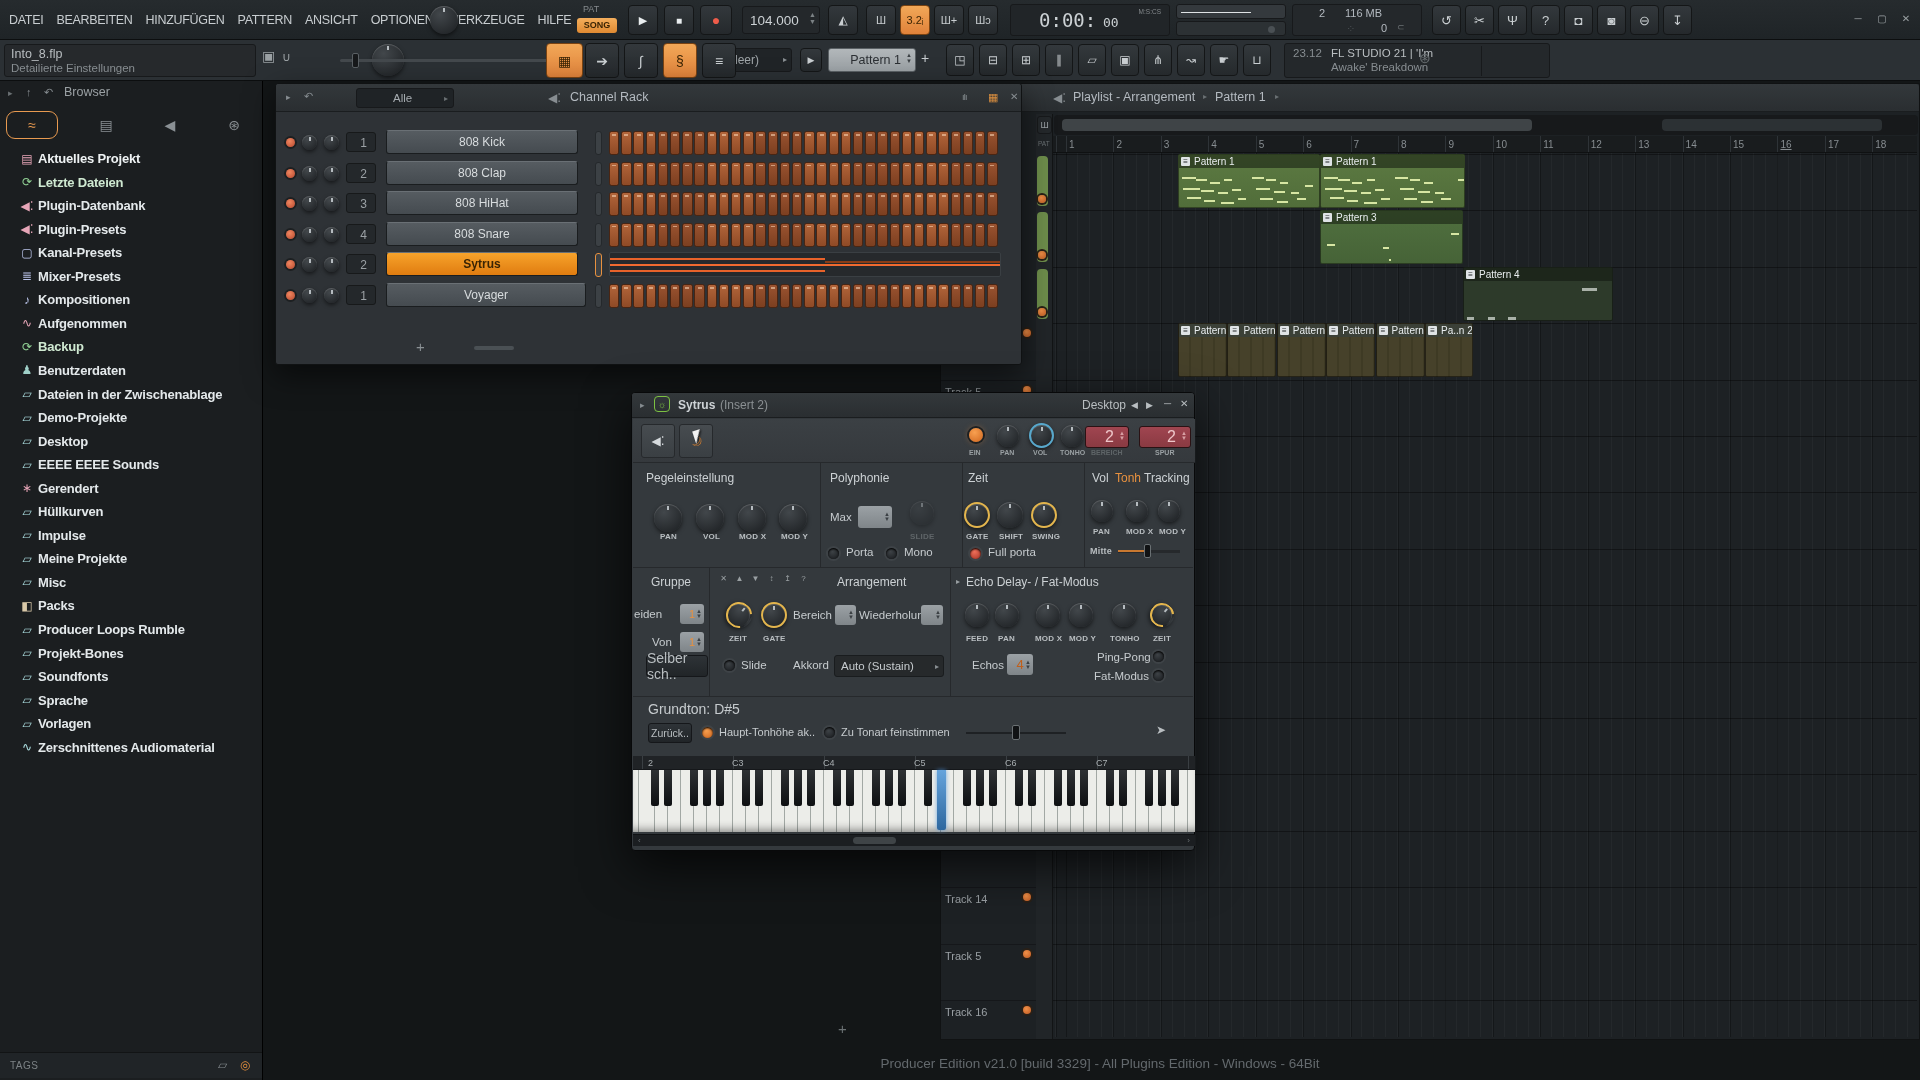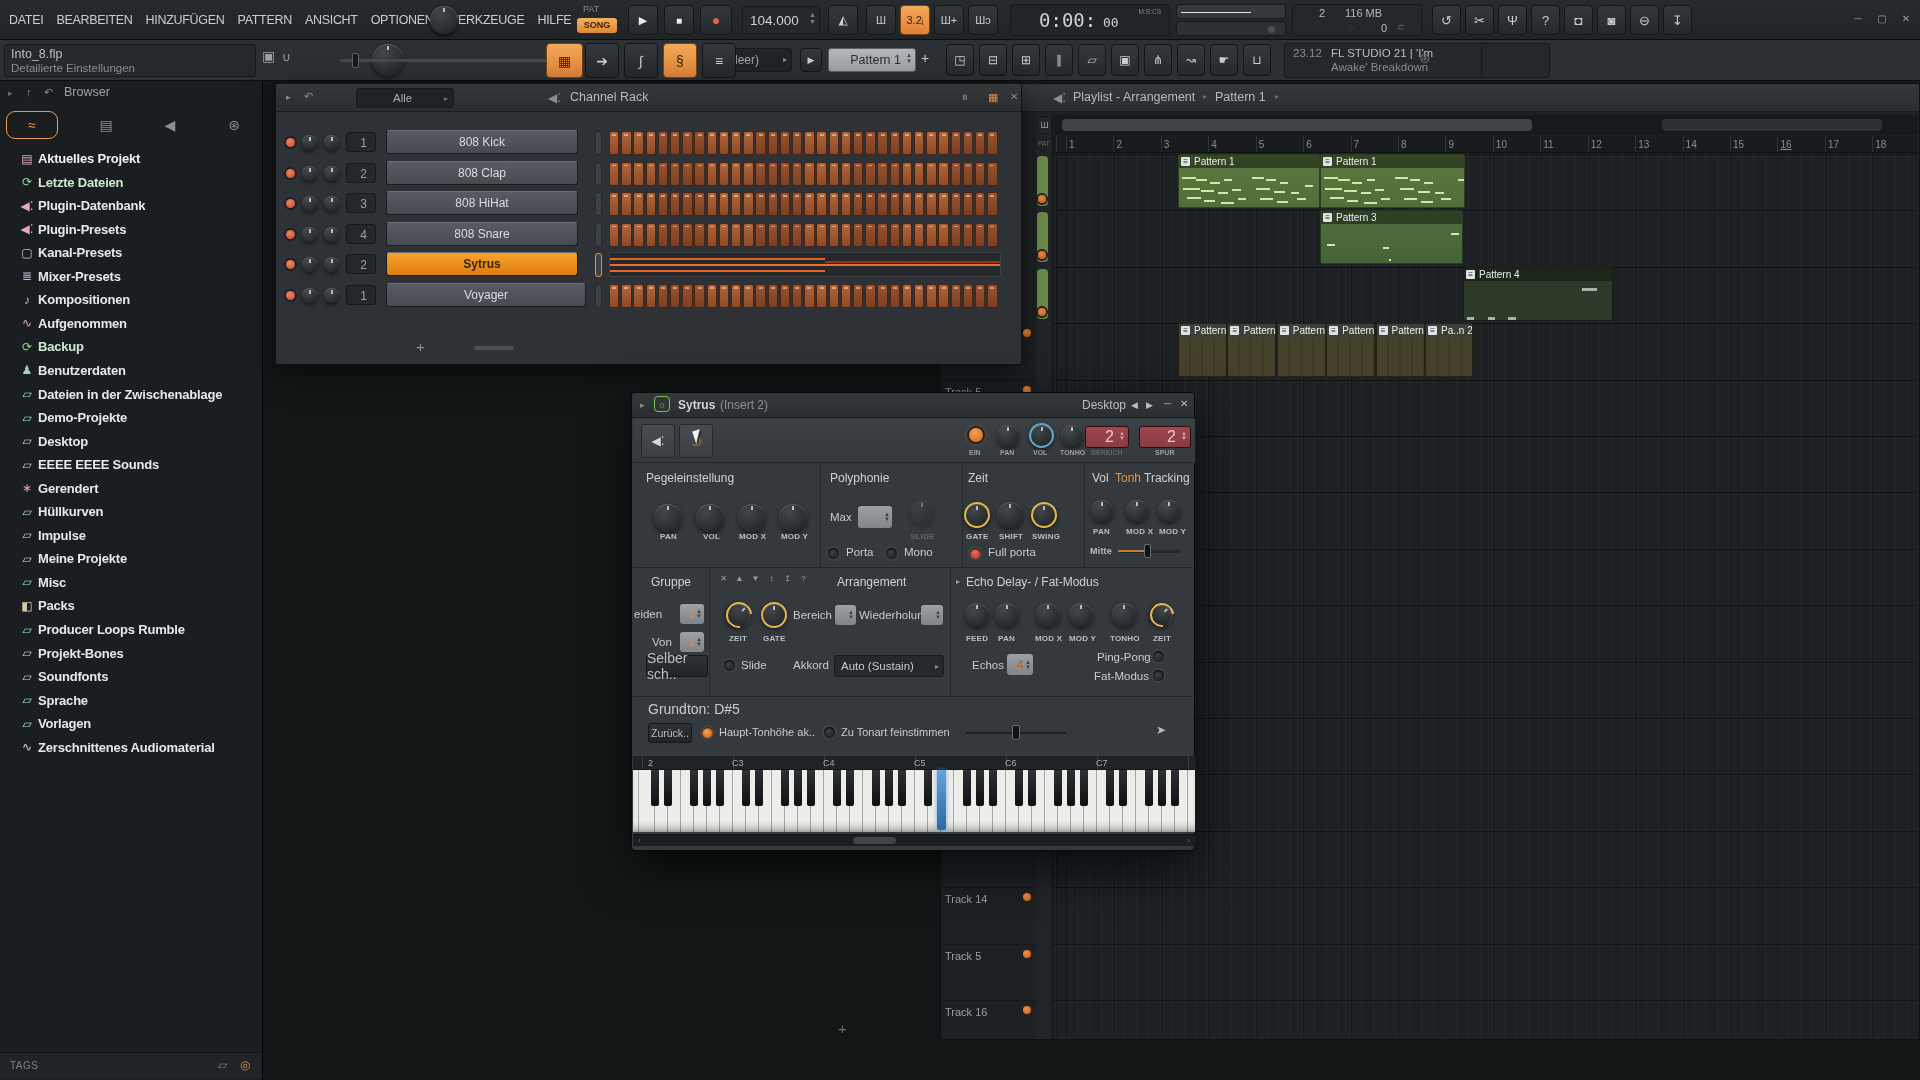--- a/index.html
+++ b/index.html
@@ -895,20 +895,21 @@
       <div class="octlbl" style="left: 16px; top: 365px;">2</div>
       <div class="octlbl" style="left: 100px; top: 365px;">C3</div>
       <div class="octlbl" style="left: 191px; top: 365px;">C4</div>
       <div class="octlbl" style="left: 282px; top: 365px;">C5</div>
       <div class="octlbl" style="left: 373px; top: 365px;">C6</div>
       <div class="octlbl" style="left: 464px; top: 365px;">C7</div>
     </div>
 
   <div class="cursor" style="left:694px;top:430px"></div>
 
+  <div class="txt" style="left:700px;top:1056px;width:800px;text-align:center;font-size:13.5px;color:#63696d">Producer Edition v21.0 [build 3329] - All Plugins Edition - Windows - 64Bit</div>
 <div class="iconbtn" style="left: 866px; top: 5px; width: 30px; height: 30px; font-size: 11px;">Ш</div>
     <div class="iconbtn on" style="left: 900px; top: 5px; width: 30px; height: 30px; font-size: 11px;">3.2ᵢ</div>
     <div class="iconbtn" style="left: 934px; top: 5px; width: 30px; height: 30px; font-size: 11px;">Ш+</div>
     <div class="iconbtn" style="left: 968px; top: 5px; width: 30px; height: 30px; font-size: 11px;">Шↄ</div>
     <div class="iconbtn" style="left: 1432px; top: 5px; width: 29px; height: 30px; font-size: 13px;">↺</div>
     <div class="iconbtn" style="left: 1465px; top: 5px; width: 29px; height: 30px; font-size: 13px;">✂</div>
     <div class="iconbtn" style="left: 1498px; top: 5px; width: 29px; height: 30px; font-size: 13px;">Ψ</div>
     <div class="iconbtn" style="left: 1531px; top: 5px; width: 29px; height: 30px; font-size: 13px;">?</div>
     <div class="iconbtn" style="left: 1564px; top: 5px; width: 29px; height: 30px; font-size: 13px;">◘</div>
     <div class="iconbtn" style="left: 1597px; top: 5px; width: 29px; height: 30px; font-size: 13px;">◙</div>

